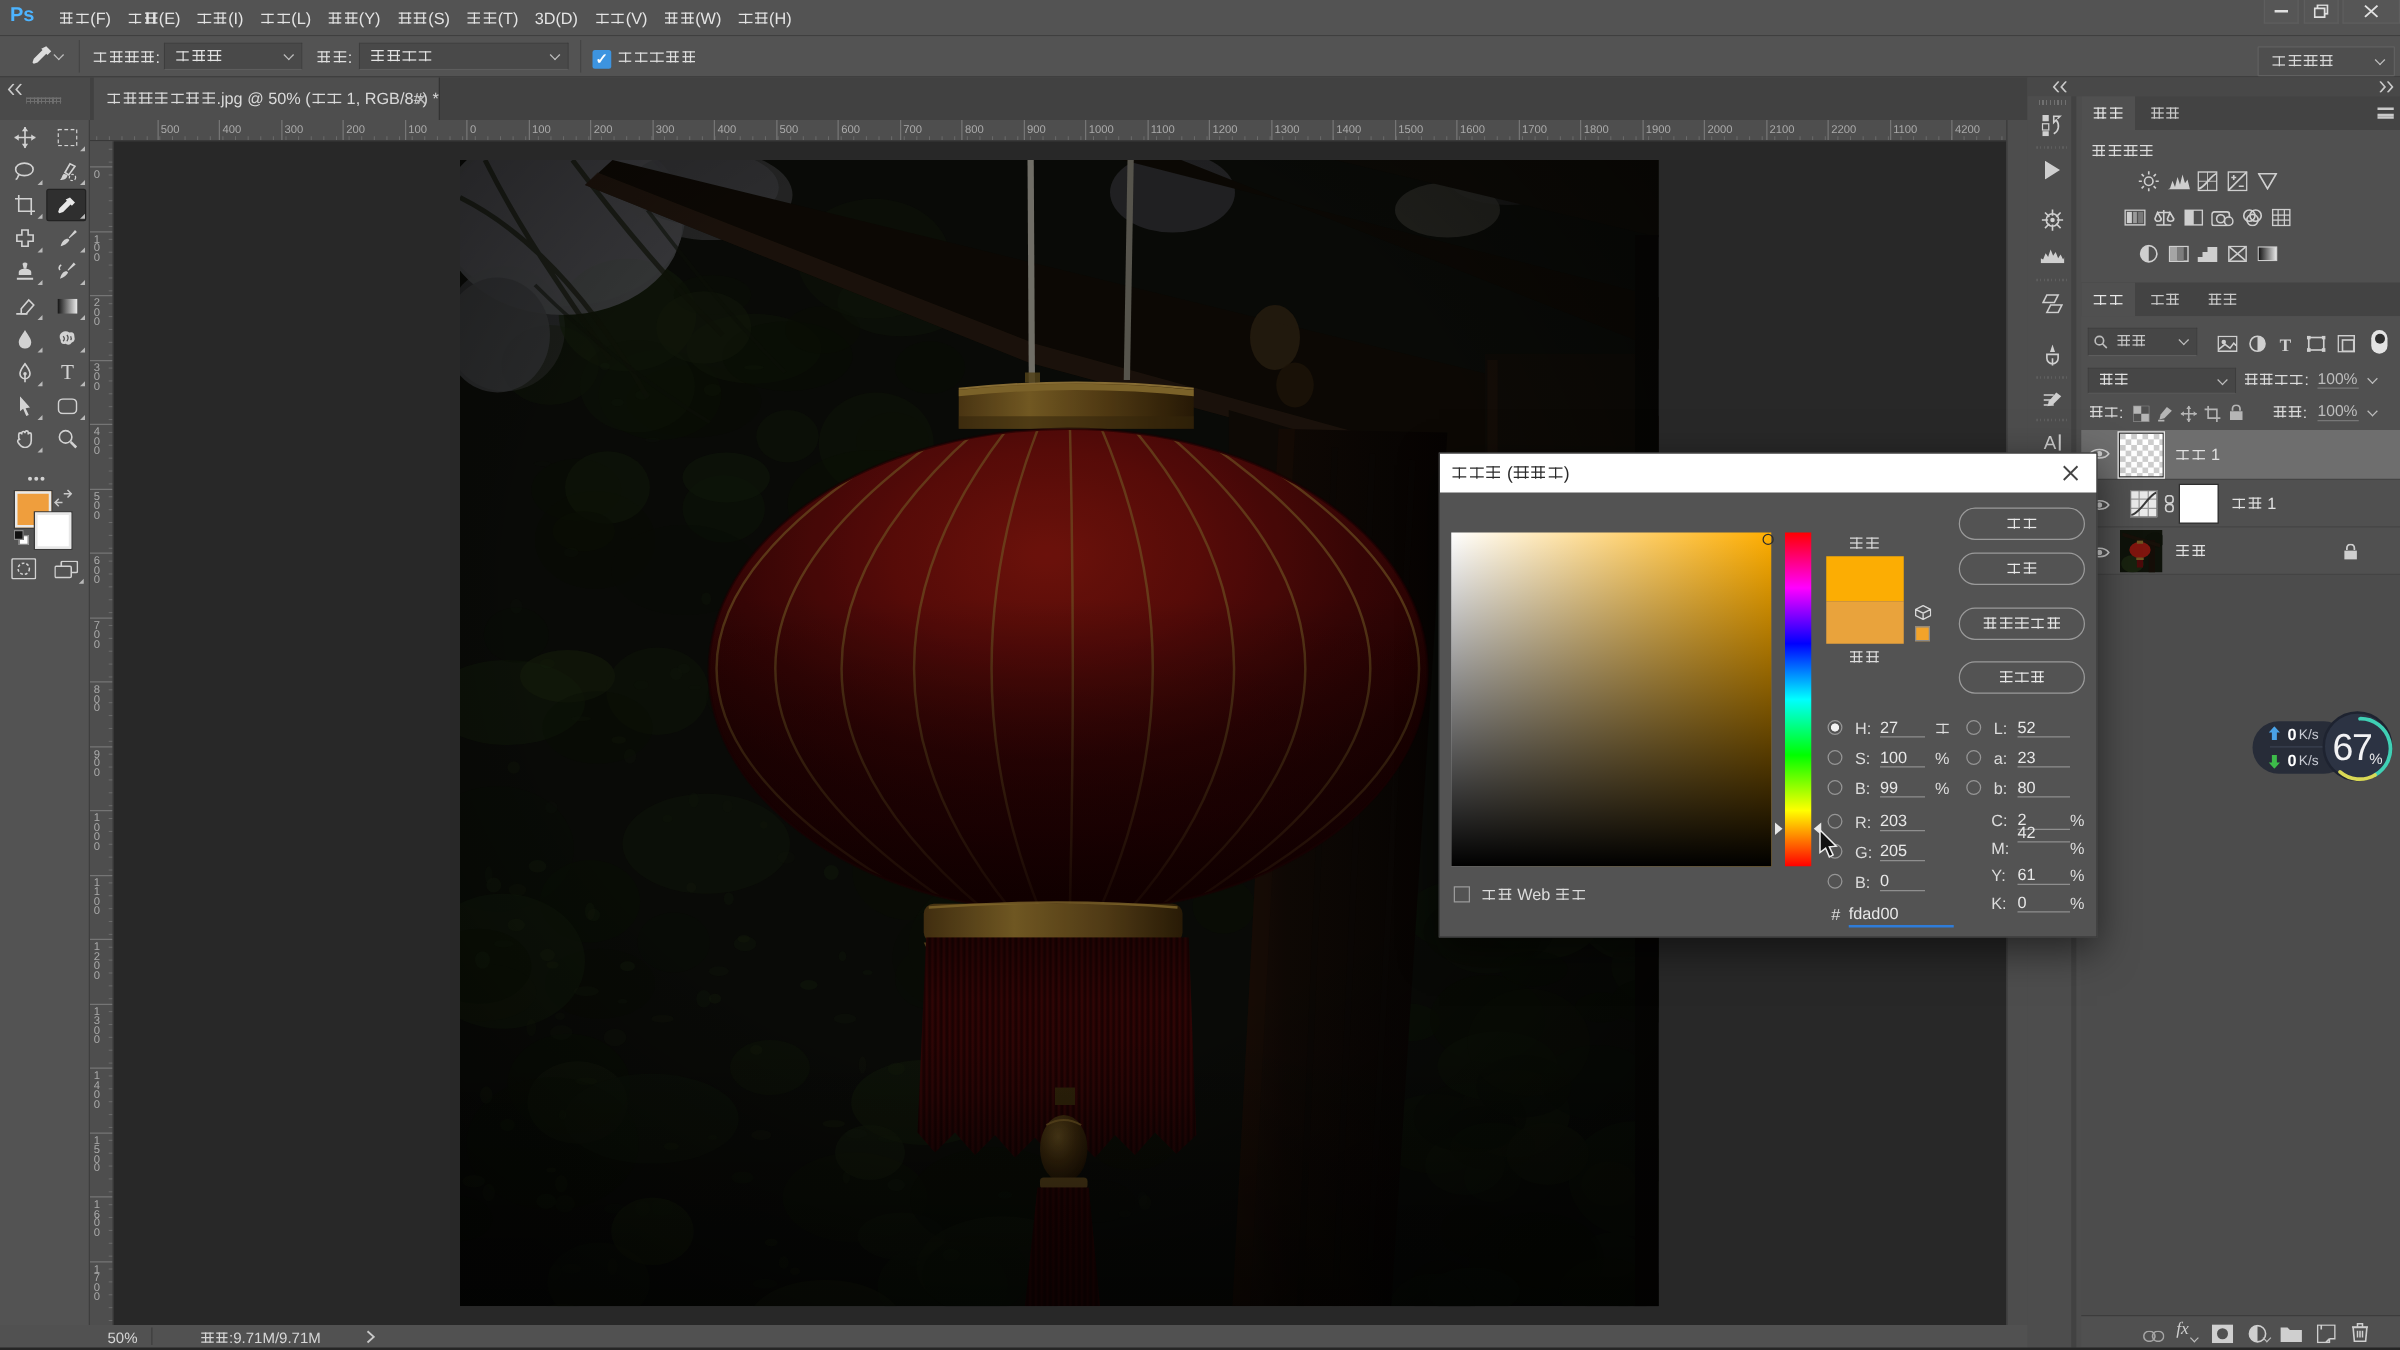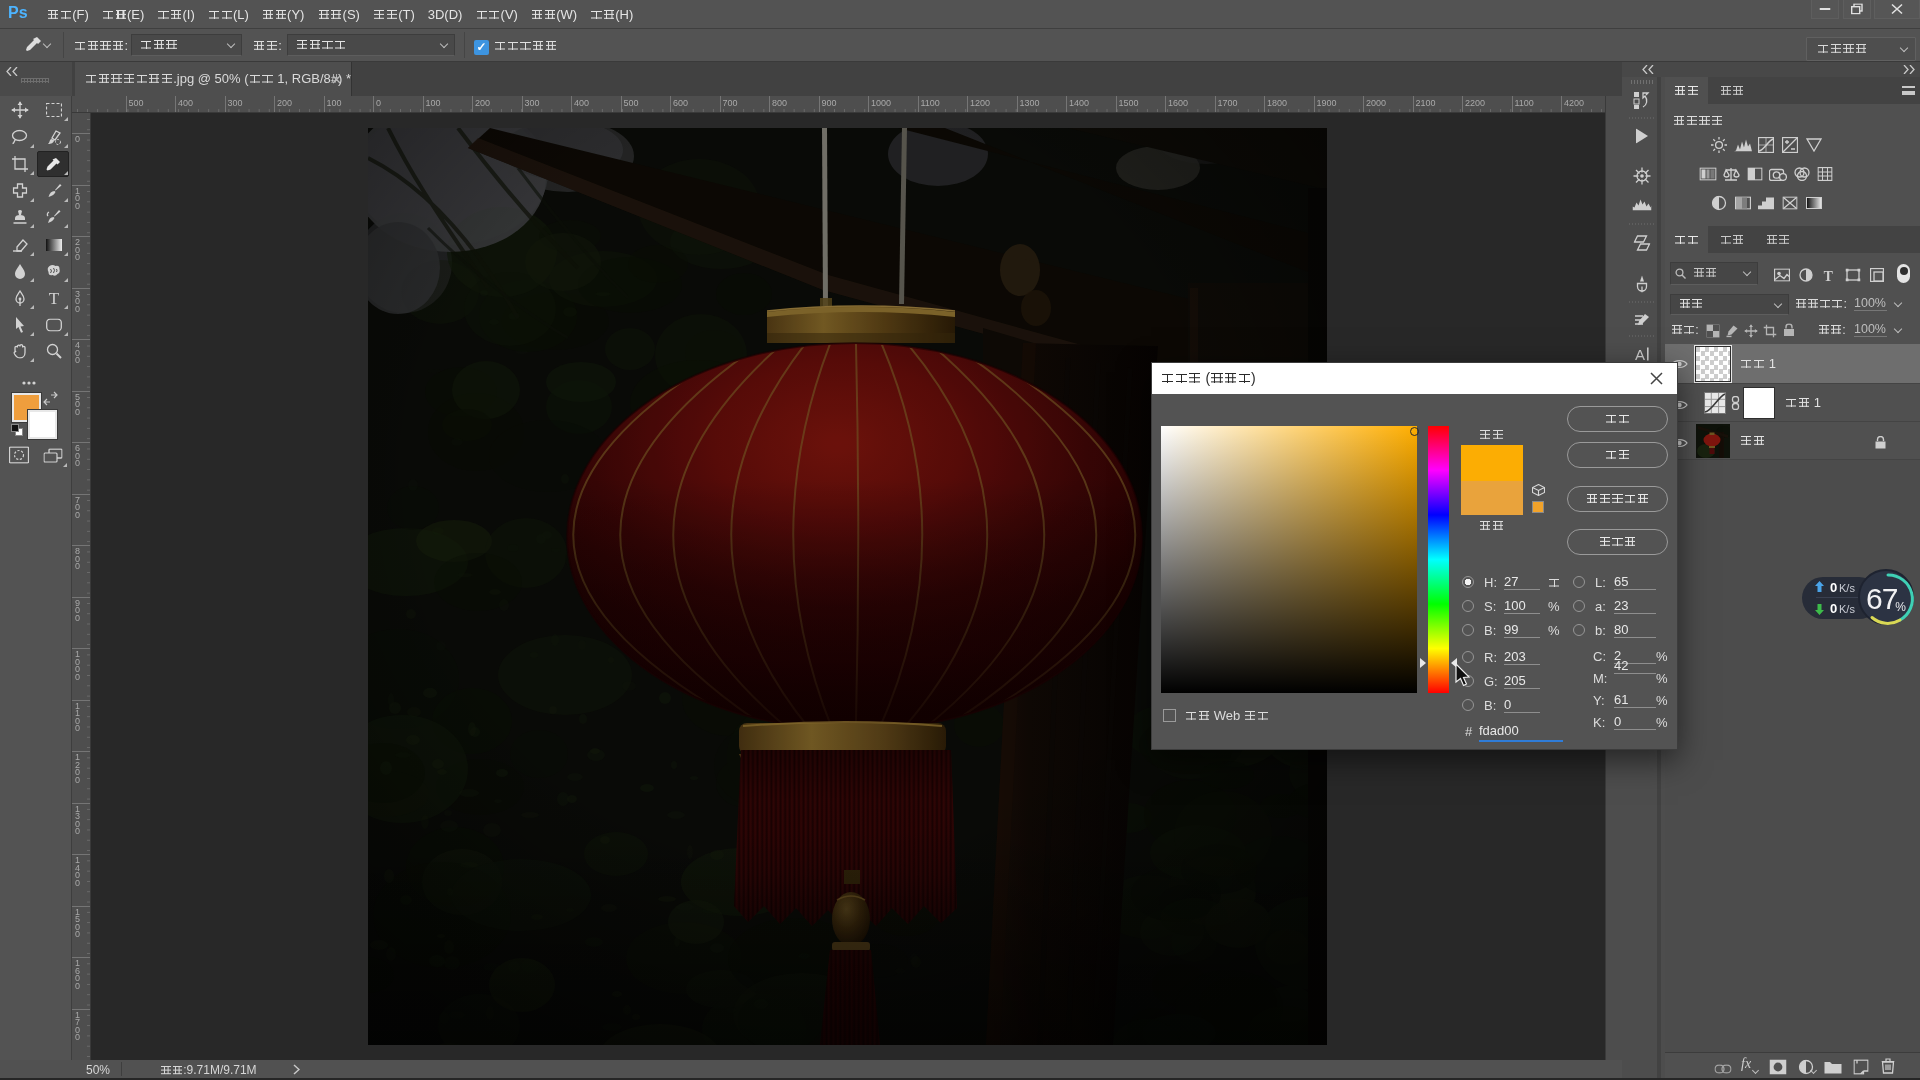--- a/index.html
+++ b/index.html
@@ -1148,21 +1148,21 @@
     <span class="dtext" style="left:332px;top:287px;font-size:13px">R:</span>
     <span class="dval" style="left:352px;top:286px;width:36px">203</span>
     <div class="radio" style="left:310px;top:312px"></div>
     <span class="dtext" style="left:332px;top:311px;font-size:13px">G:</span>
     <span class="dval" style="left:352px;top:310px;width:36px">205</span>
     <div class="radio" style="left:310px;top:336px"></div>
     <span class="dtext" style="left:332px;top:335px;font-size:13px">B:</span>
     <span class="dval" style="left:352px;top:334px;width:36px">0</span>
     <div class="radio" style="left:421px;top:213px"></div>
     <span class="dtext" style="left:443px;top:212px;font-size:13px">L:</span>
-    <span class="dval" style="left:462px;top:211px;width:42px">65</span>
+    <span class="dval" style="left:462px;top:211px;width:42px">52</span>
     <div class="radio" style="left:421px;top:237px"></div>
     <span class="dtext" style="left:443px;top:236px;font-size:13px">a:</span>
     <span class="dval" style="left:462px;top:235px;width:42px">23</span>
     <div class="radio" style="left:421px;top:261px"></div>
     <span class="dtext" style="left:443px;top:260px;font-size:13px">b:</span>
     <span class="dval" style="left:462px;top:259px;width:42px">80</span>
     <span class="dtext" style="left:441px;top:286px;font-size:13px">C:</span>
     <span class="dval" style="left:462px;top:285px;width:42px">2</span>
     <span class="dtext" style="left:504px;top:286px;font-size:13px">%</span>
     <span class="dtext" style="left:441px;top:308px;font-size:13px">M:</span>

